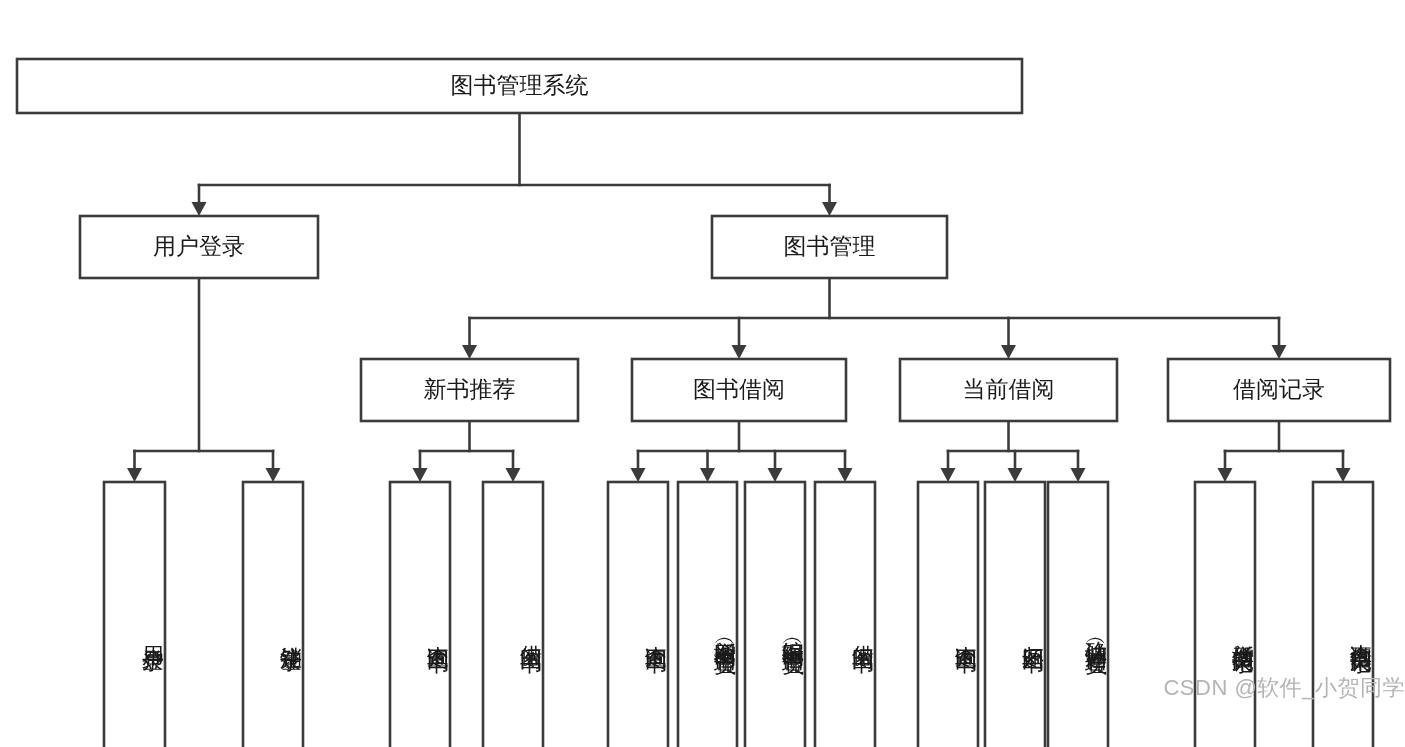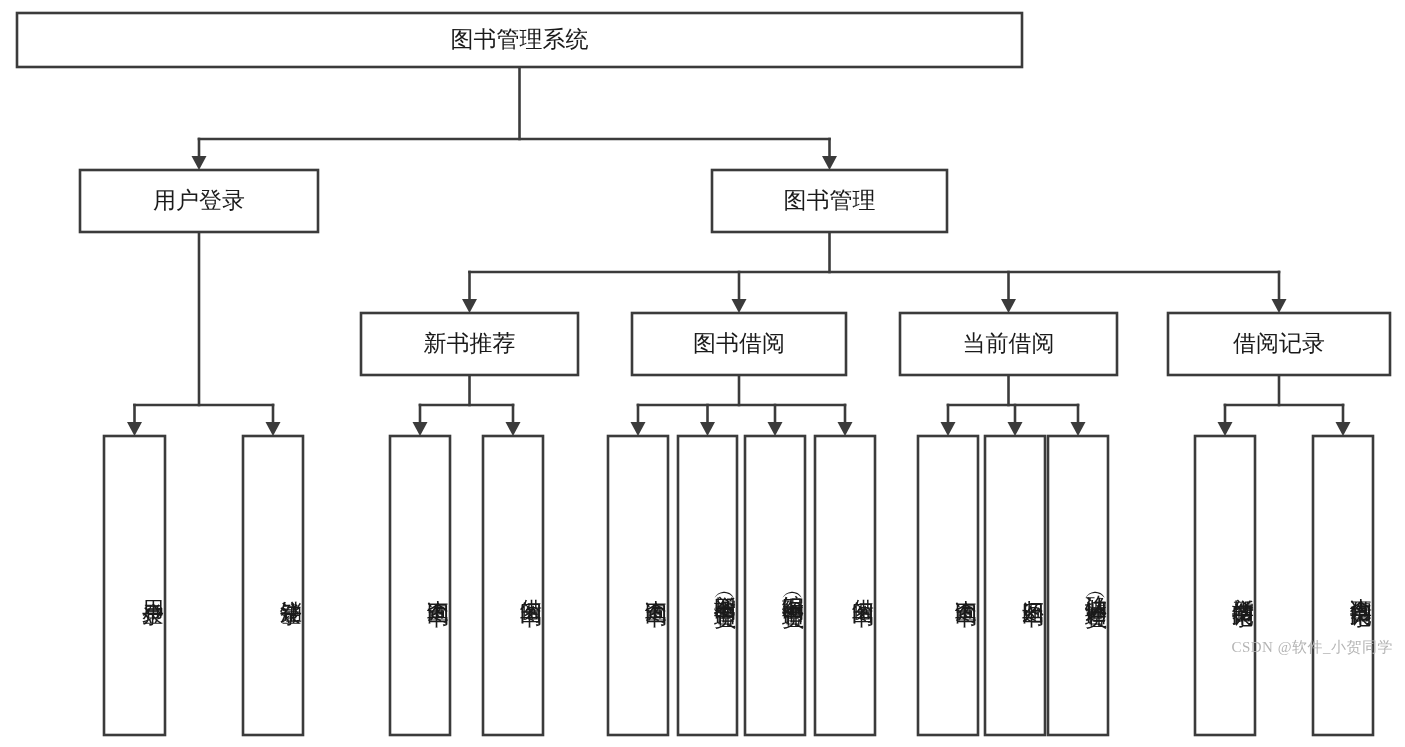--- a/index.html
+++ b/index.html
@@ -11,20 +11,21 @@
     width: 1405px;
     height: 747px;
     font-family: "Liberation Sans", "DejaVu Sans", sans-serif;
     overflow: hidden;
     position: relative;
   }
   #diagram-root {
     position: relative;
     width: 1405px;
     height: 663px;
+    margin-top: 46px;
   }
   svg#tree-svg {
     position: absolute;
     left: 0;
     top: 0;
     width: 1405px;
     height: 747px;
     display: block;
   }
   .node-box {
@@ -59,24 +60,24 @@
     font-family: "Liberation Sans", "DejaVu Sans", sans-serif;
     font-size: 22px;
     line-height: 1.05;
     color: #1a1a1a;
     letter-spacing: 2px;
     white-space: nowrap;
     pointer-events: none;
   }
   .watermark {
     position: absolute;
-    right: 12px;
+    right: 0;
     bottom: 6px;
-    font-family: Liberation Serif, serif;
-    font-size: 15px;
+    font-family: Liberation Sans, sans-serif;
+    font-size: 22px;
     color: #b4b4b4;
     letter-spacing: 0.5px;
     white-space: nowrap;
   }
 </style>
 </head>
 <body>
 
 <div id="diagram-root">
 

